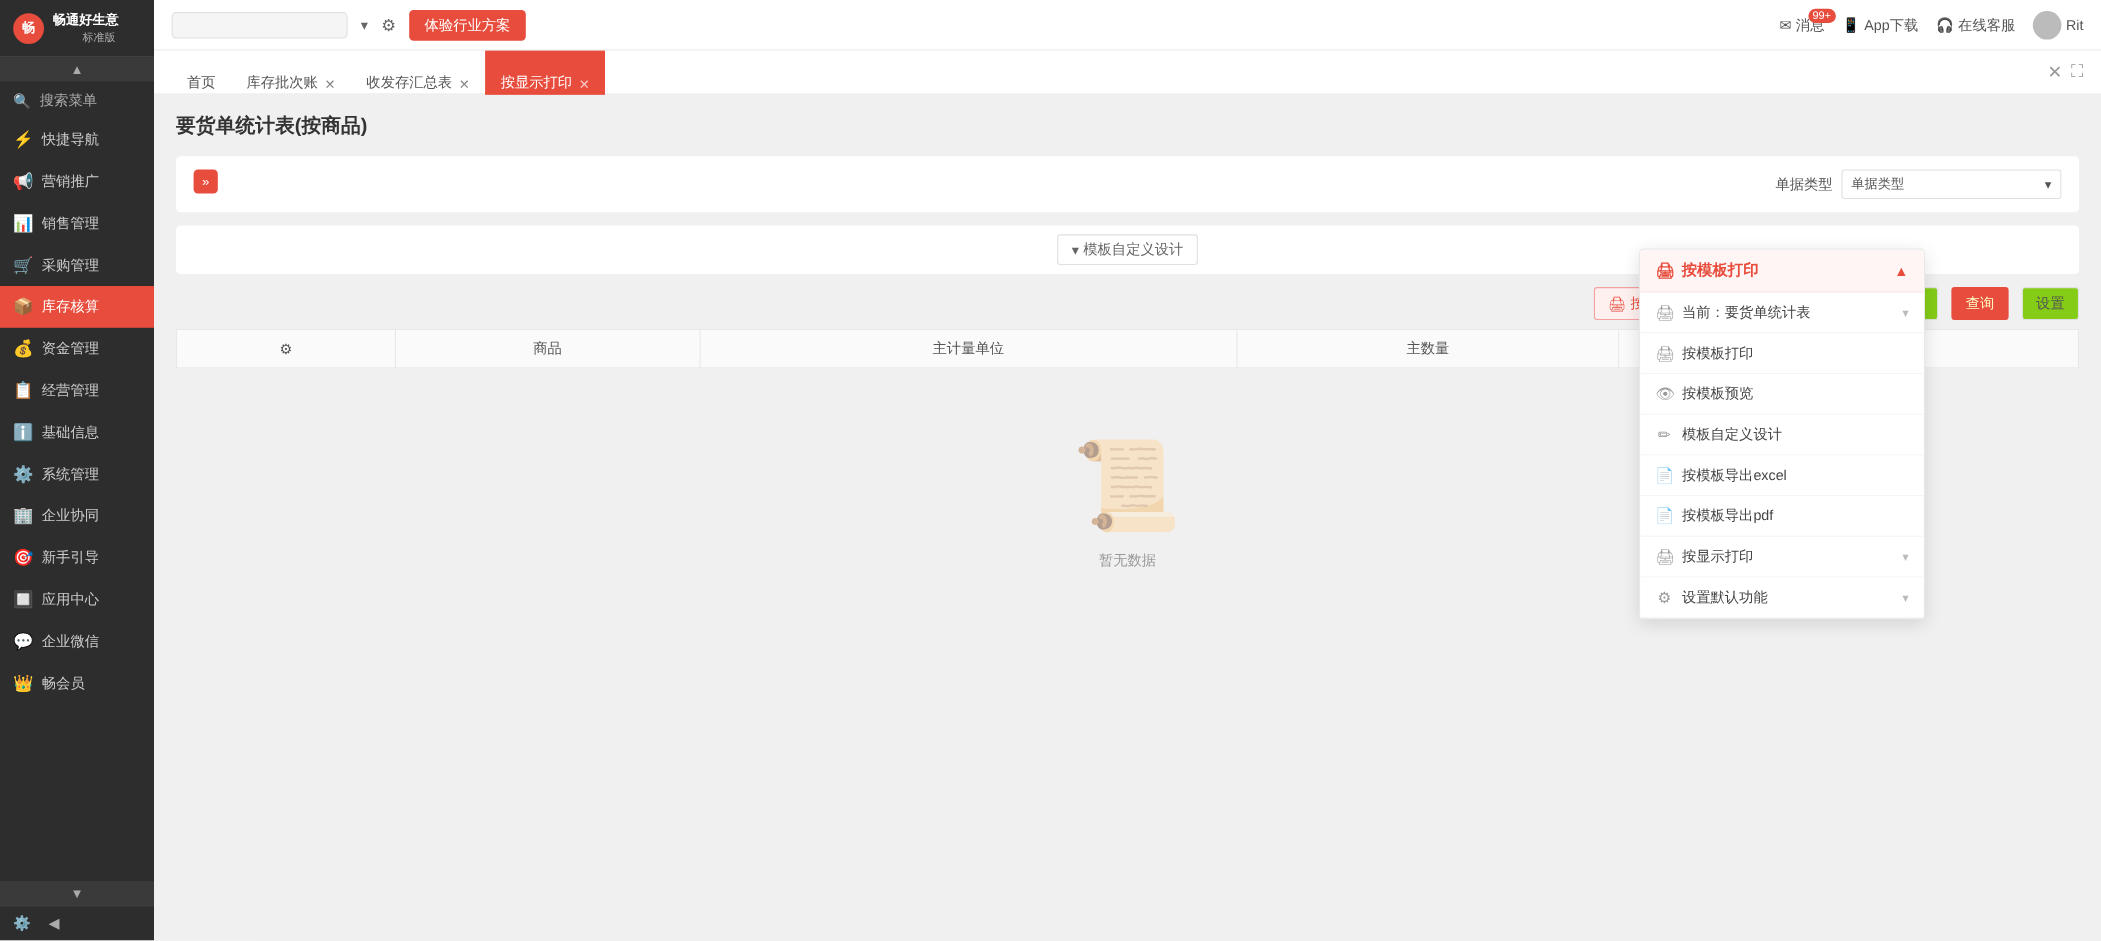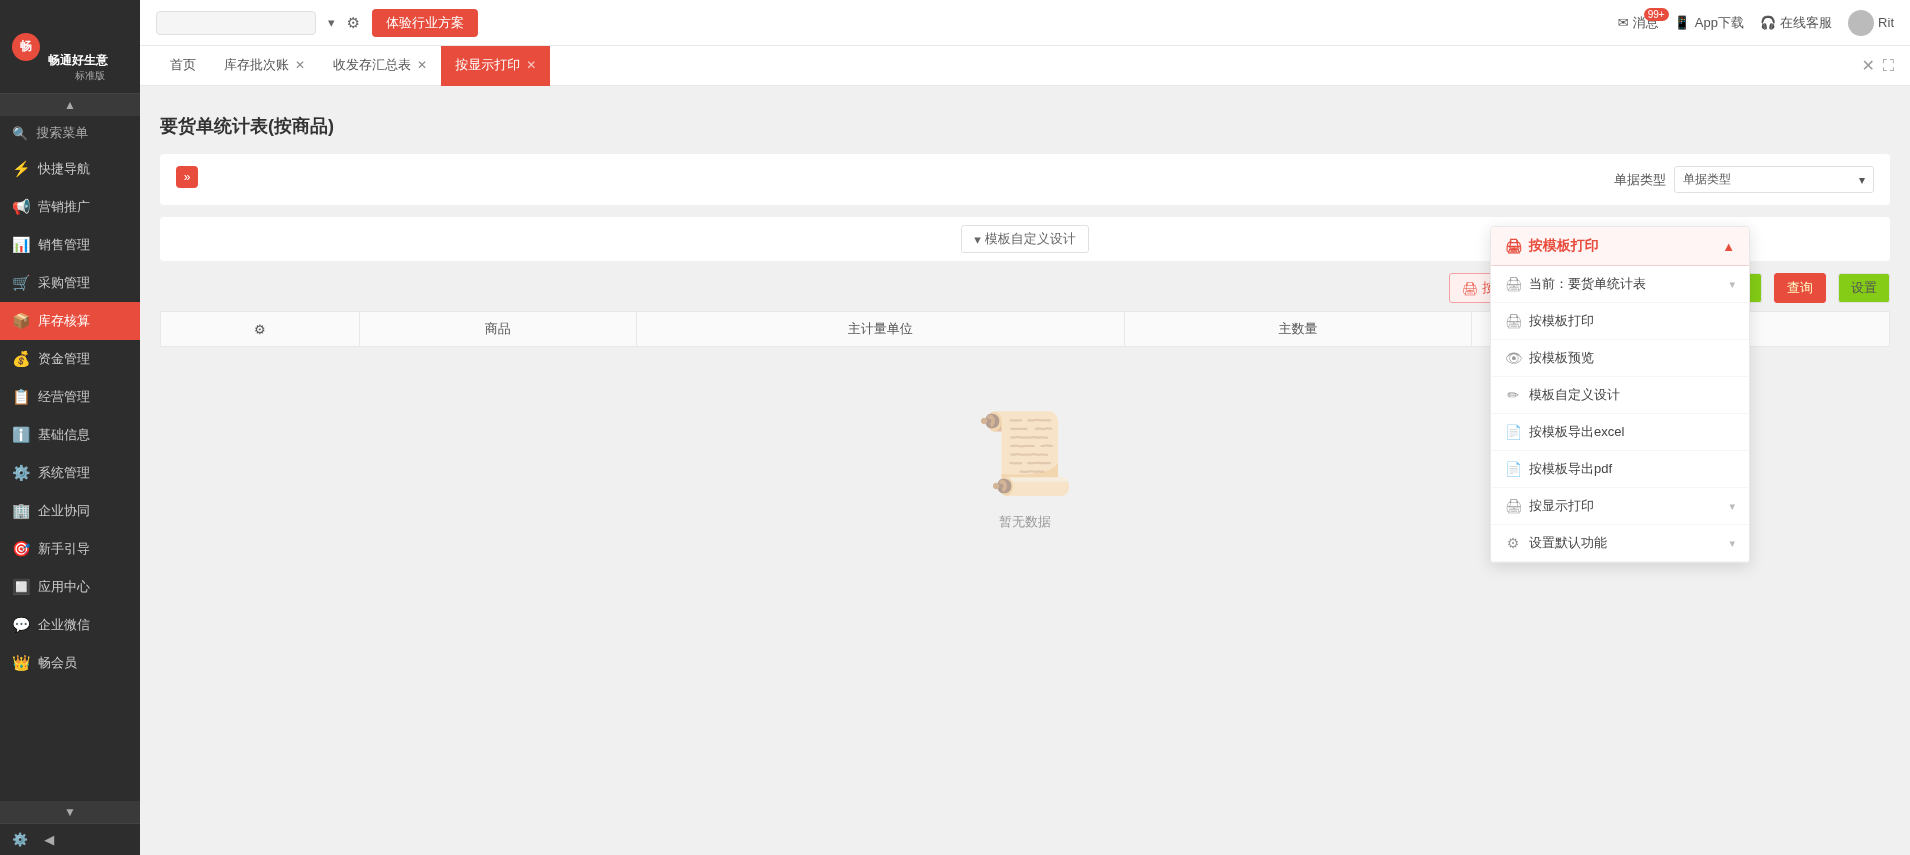--- a/index.html
+++ b/index.html
@@ -28,21 +28,21 @@
       background: #e74c3c;
       border-radius: 50%;
       display: flex; align-items: center; justify-content: center;
       color: white; font-weight: bold; font-size: 12px;
       flex-shrink: 0;
     }
     .sidebar-logo-text {
       margin-left: 8px;
       display: flex; flex-direction: column;
     }
-    .sidebar-logo-name { color: #fff; font-size: 12px; font-weight: bold; margin-top: 42px; }
+    .sidebar-logo-name { color: #fff; font-size: 12px; font-weight: bold; }
     .sidebar-logo-badge { color: #aaa; font-size: 10px; margin-left: 27px; }
 
     .sidebar-search {
       display: flex; align-items: center;
       padding: 8px 12px;
       color: #aaa;
       cursor: pointer;
       font-size: 13px;
     }
     .sidebar-search-icon { margin-right: 8px; }
@@ -149,21 +149,21 @@
       align-items: center;
       border-bottom: 1px solid #e8e8e8;
       padding: 0 16px;
       height: 40px;
       gap: 0;
       position: relative;
     }
     .tab {
       padding: 0 14px;
       height: 40px;
-      display: flex; align-items: center;
+      display: flex; align-items: flex-end;
       cursor: pointer;
       font-size: 13px;
       color: #555;
       border-bottom: 2px solid transparent;
       white-space: nowrap;
       gap: 6px;
     }
     .tab.active {
       color: #fff;
       background: #e74c3c;
@@ -179,21 +179,21 @@
       margin-left: auto;
       display: flex;
       align-items: center;
       gap: 8px;
     }
     .tabs-icon { color: #999; cursor: pointer; font-size: 16px; }
 
     
     .page-content {
       flex: 1;
-      padding: 28px 20px;
+      padding: 16px 20px;
       overflow: auto;
       position: relative;
       border-radius: 17px;
     }
 
     .page-title {
       font-size: 18px;
       font-weight: bold;
       color: #333;
       margin-bottom: 16px;

